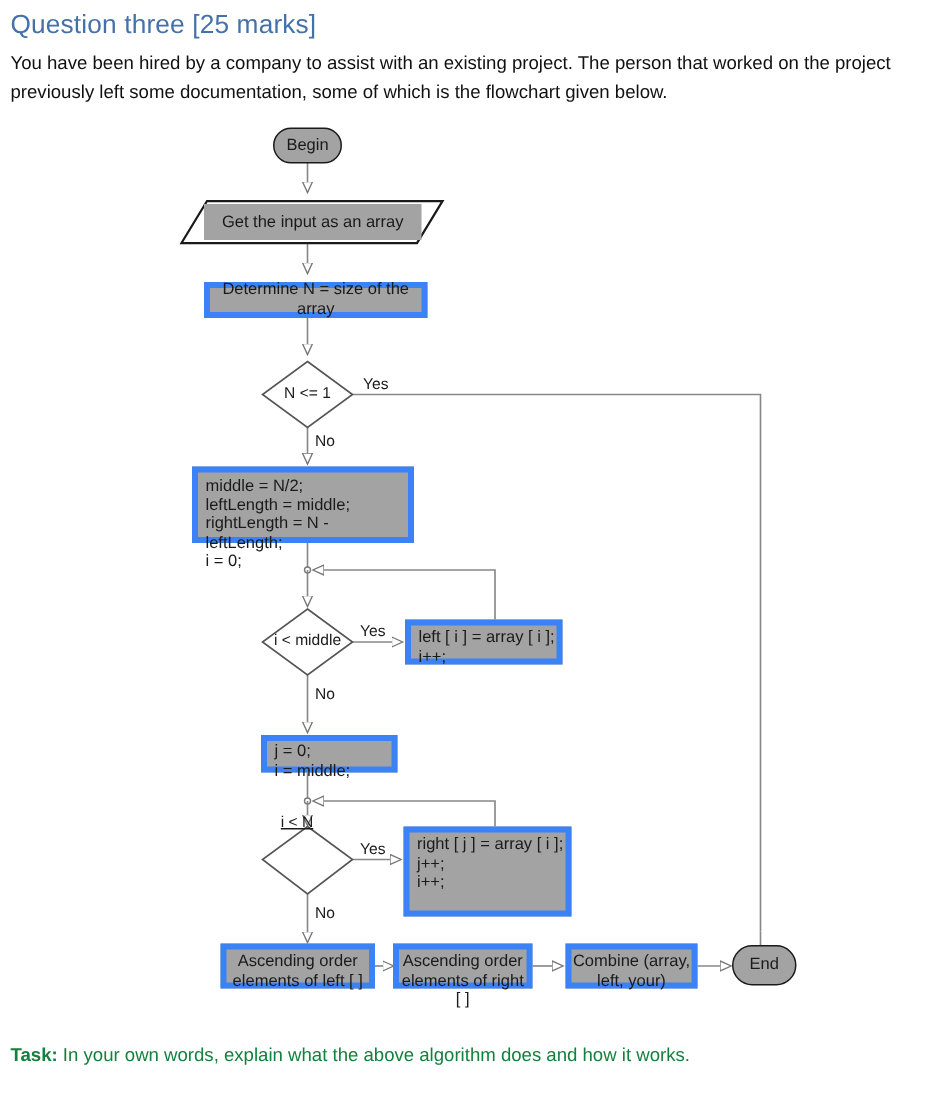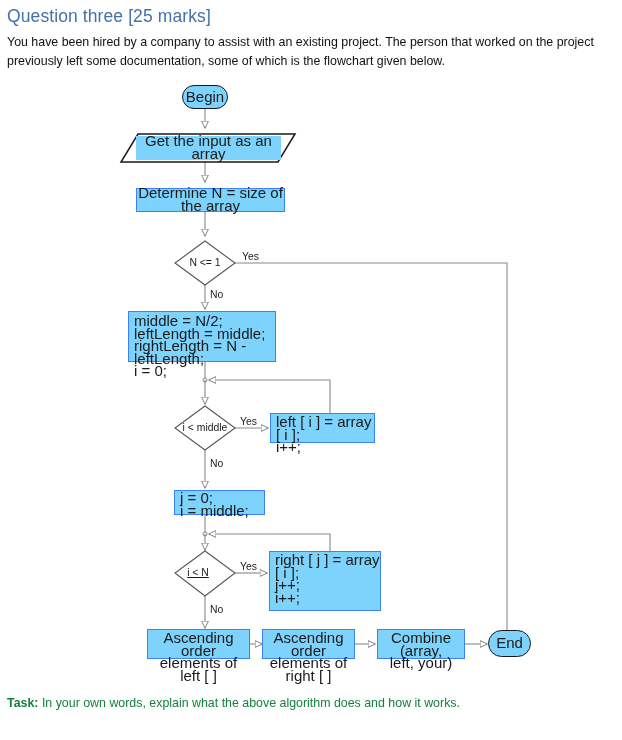--- a/index.html
+++ b/index.html
@@ -61,28 +61,28 @@
     position: absolute;
     left: 0;
     top: 0;
   }
   .node {
     position: absolute;
     box-sizing: border-box;
     display: flex;
     align-items: center;
     justify-content: center;
-    font-size: 15px;
+    font-size: 11px;
     line-height: 12.6px;
     color: #1a1a1a;
-    background: #7dd3fc;
+    background: #a3a3a3;
     text-align: center;
   }
   .node.proc {
-    border: 1px solid #3b82f6;
+    border: 4px solid #3b82f6;
   }
   .node.proc.left-align {
     justify-content: flex-start;
     text-align: left;
     padding-left: 5px;
   }
   .node.term {
     border: 1.6px solid #1a1a1a;
     border-radius: 14px;
   }
@@ -205,21 +205,21 @@
     <div class="node proc left-align" style="left:270px; top:335px; width:105px; height:30px; display:block; padding-top:2px;">
       <div>left [ i ] = array [ i ];</div>
       <div>i++;</div>
     </div>
 
     <div class="node proc left-align" style="left:174px; top:412px; width:91px; height:25px; display:block; padding-top:1px;">
       <div>j = 0;</div>
       <div>i = middle;</div>
     </div>
 
-    <div class="diamond-label" style="left:178px; top:489px; width:40px;text-decoration:underline;">i &lt; N</div>
+    <div class="diamond-label" style="left:178px; top:465px; width:40px;text-decoration:underline;">i &lt; N</div>
 
     <div class="edge-label" style="left:240px; top:483px;">Yes</div>
     <div class="edge-label" style="left:210px; top:526px;">No</div>
 
     <div class="node proc left-align" style="left:269px; top:473px; width:112px; height:60px; display:block; padding-top:2px;">
       <div>right [ j ] = array [ i ];</div>
       <div>j++;</div>
       <div>i++;</div>
     </div>
 

